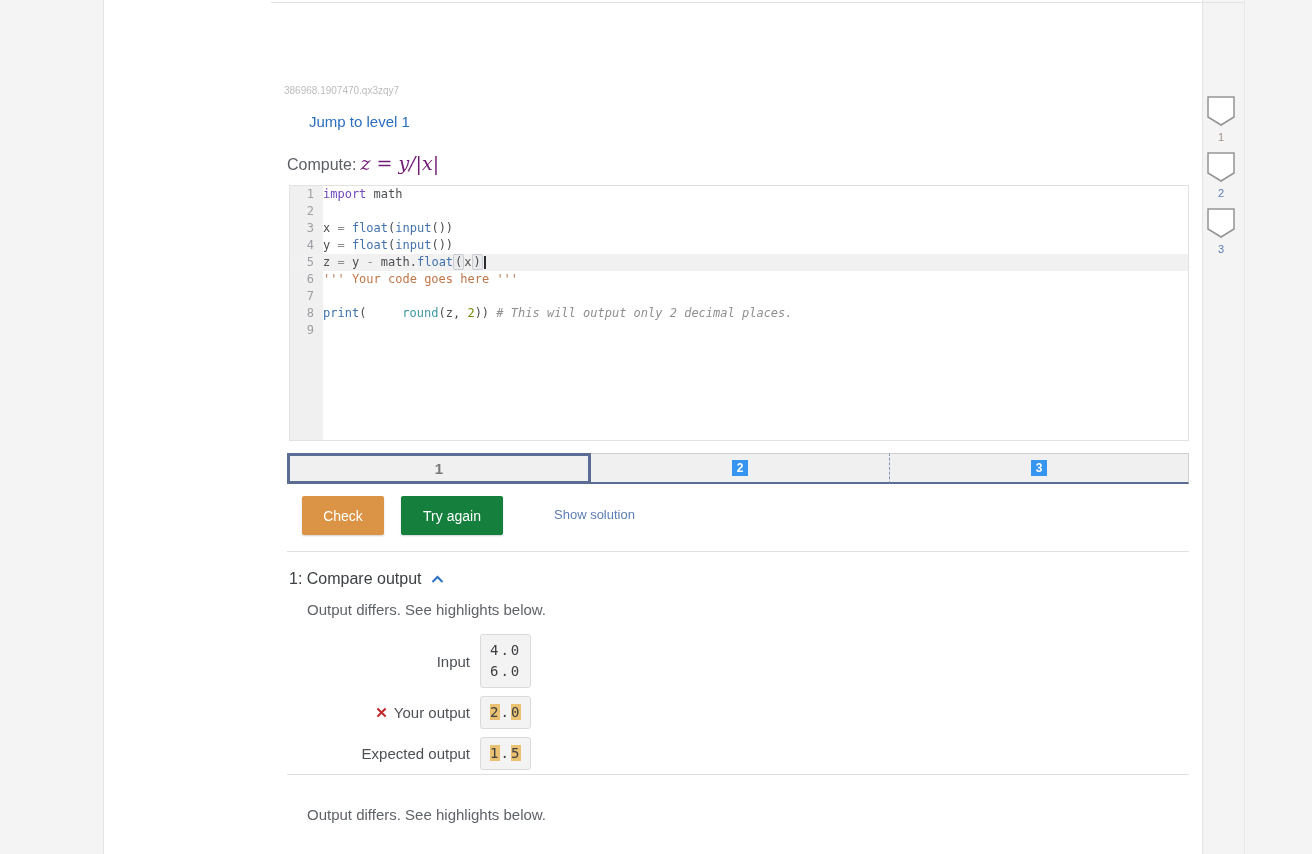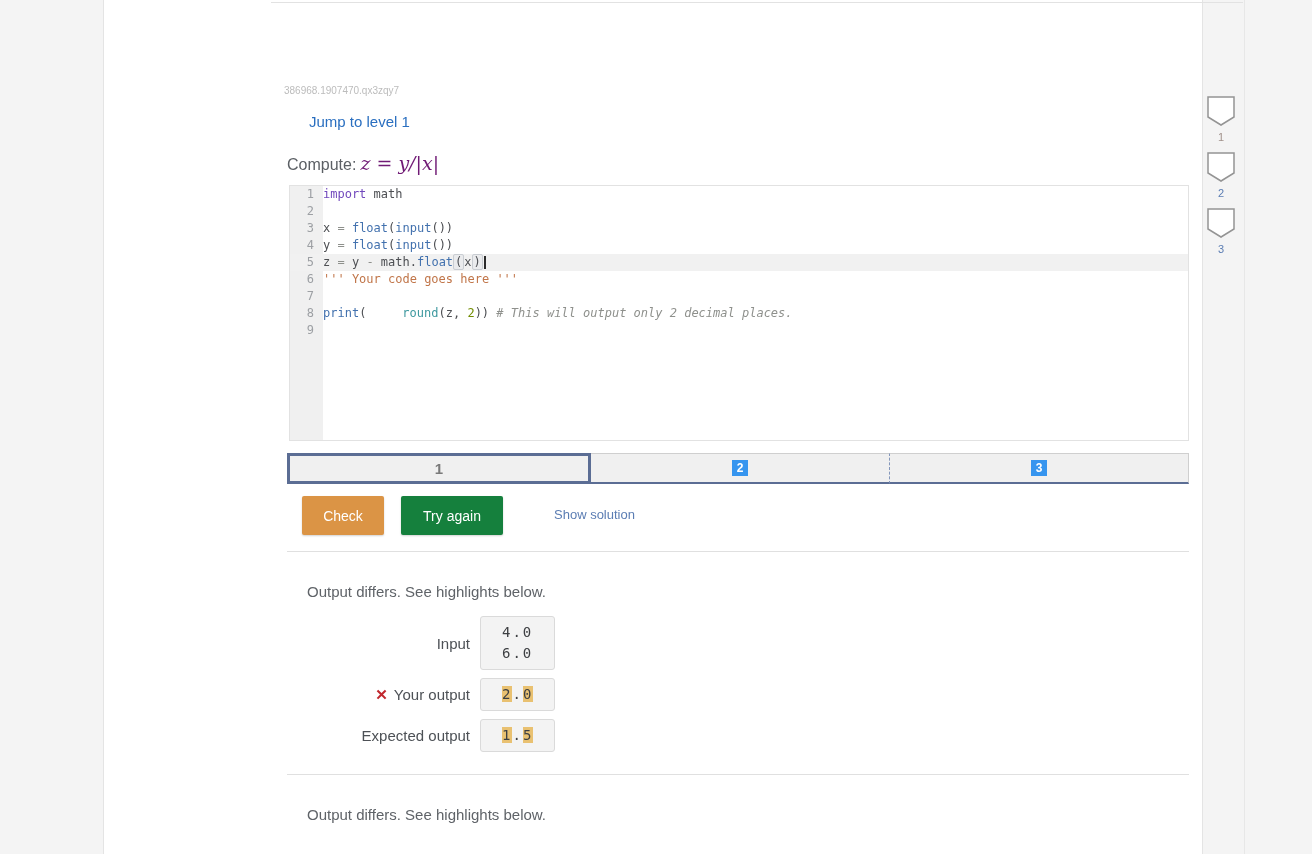--- a/index.html
+++ b/index.html
@@ -65,21 +65,21 @@
 
   
   .cmp { position:absolute; left:183px; width:902px; border-top:1px solid #e0e0e0; padding-top:18px; }
   .cmp-title { font-size:16px; color:#3c4043; cursor:pointer; display:flex; align-items:center; gap:9px; padding-left:2px; }
   .cmp-msg { margin:13px 0 0 20px; font-size:15px; color:#5f6368; }
   .rows { margin:16px 0 0 2px; }
   .cmp-row { display:flex; align-items:center; margin-bottom:8px; }
   .row-label { width:181px; display:flex; align-items:center; justify-content:flex-end; gap:6px;
                font-size:15px; color:#4d5156; }
   .xmark { color:#c1272d; font-size:15px; font-weight:bold; }
-  .out-box { margin-left:10px; background:#f3f3f3; border:1px solid #dadada; border-radius:3px; padding:5px 21px;
+  .out-box { margin-left:10px; background:#f3f3f3; border:1px solid #dadada; border-radius:3px; padding:5px 9px;
              font-family:"DejaVu Sans Mono", monospace; font-size:14px; letter-spacing:2px; color:#3d3f42; line-height:21px; }
   .och.hl { background:#e9c171; }
 
   
   .levels { position:absolute; left:1103px; top:96px; width:28px; }
   .level { margin-bottom:9px; text-align:center; cursor:pointer; }
   .level-num { font-size:11px; margin-top:1px; }
   .shield-small polygon { fill:#fff; stroke:#949494; stroke-width:1.5; }
   .shield-big polygon { fill:none; stroke:#8f8f8f; stroke-width:1.5; }
   .caret { flex:0 0 auto; }
@@ -153,20 +153,26 @@
         <div class="seg plain last">
           <span class="seg-label">3</span>
         </div>
       </div>
 
     <button class="btn check">Check</button>
     <button class="btn try">Try again</button>
     <a class="solution">Show solution</a>
 
     <section class="cmp" style="top:551px">
+      <div class="cmp-title">
+        <span>1: Compare output</span>
+        <svg class="caret" width="13" height="9" viewBox="0 0 13 9">
+          <polyline points="1.5,7 6.5,2 11.5,7" fill="none" stroke="#2a6fc0" stroke-width="2"></polyline>
+        </svg>
+      </div>
       <div class="cmp-msg">Output differs. See highlights below.</div>
       <div class="rows" id="rows0">
           <div class="cmp-row">
             <div class="row-label">
               <span>Input</span>
             </div>
             <div class="out-box">
               <div class="out-line"><span class="och">4.0</span></div>
               <div class="out-line"><span class="och">6.0</span></div>
             </div>

